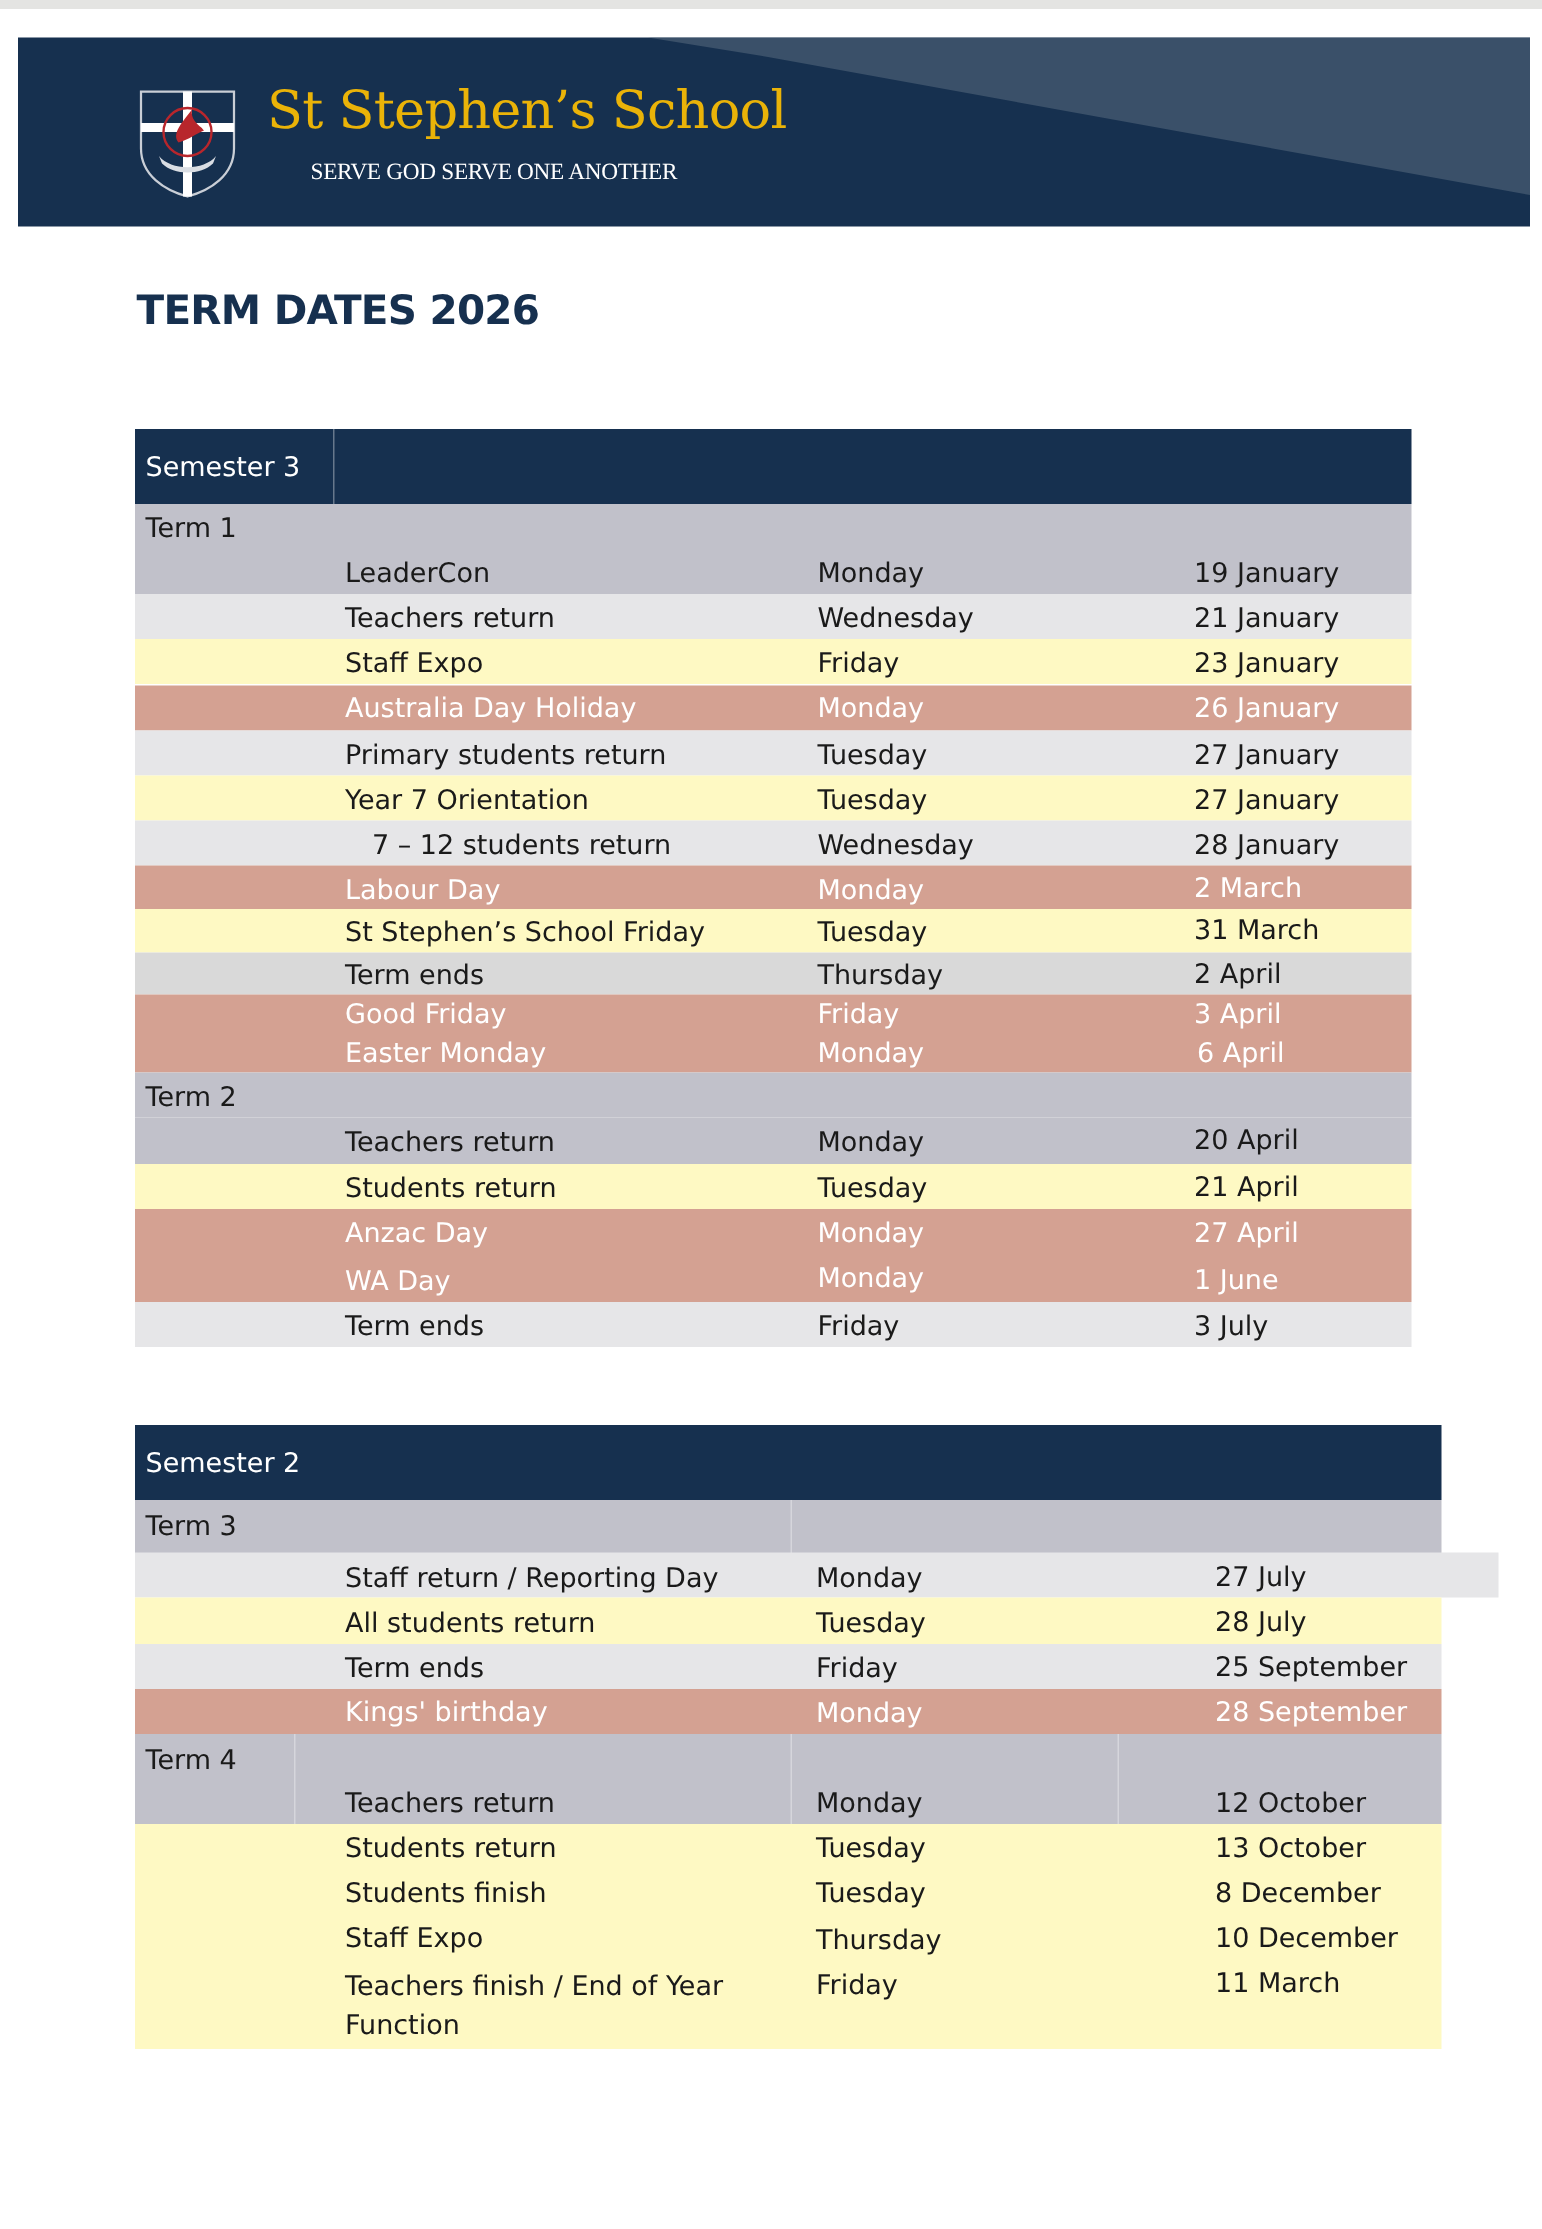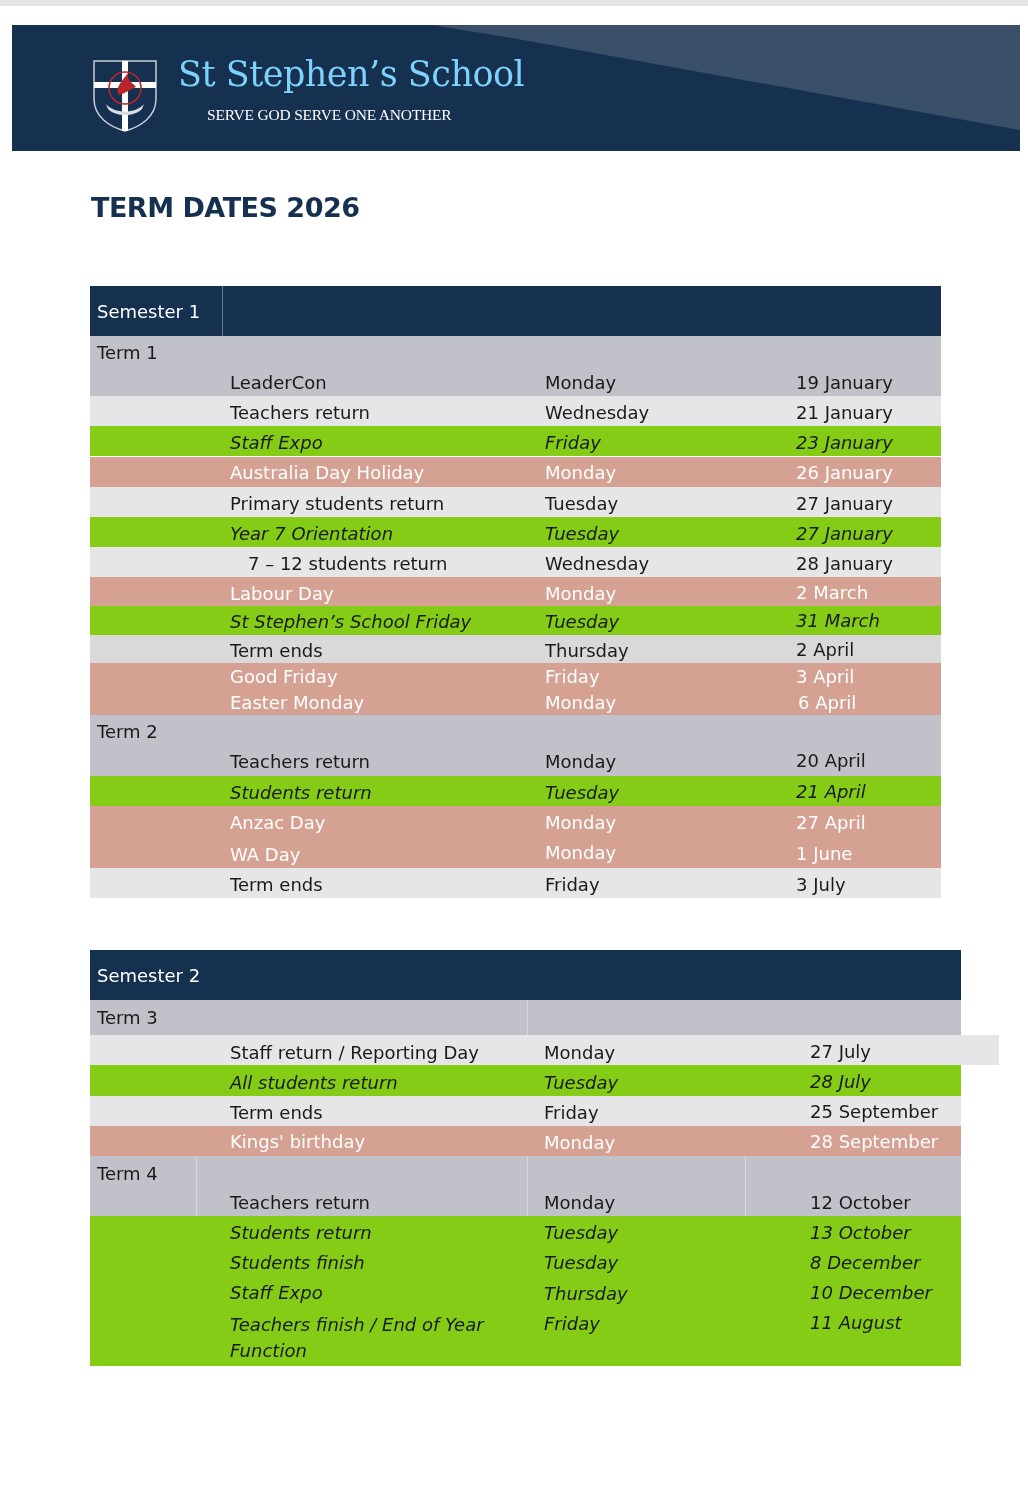--- a/index.html
+++ b/index.html
@@ -4,29 +4,29 @@
 <style>
   html, body { margin: 0; padding: 0; }
   body {
     width: 1028px; height: 1486px; position: relative; background: #ffffff;
     font-family: "DejaVu Sans", sans-serif; color: #1a1a1a; overflow: hidden;
   }
   .topbar { position: absolute; left: 0; top: 0; width: 1028px; height: 6px; background: #e4e4e2; }
   .header { position: absolute; left: 12px; top: 25px; width: 1008px; height: 126px; background: #16304f; overflow: hidden; }
   .header svg.diag { position: absolute; left: 0; top: 0; }
   .crest { position: absolute; left: 80px; top: 34px; width: 66px; height: 73px; }
-  .school-name { position: absolute; left: 166px; top: 29px; font-family: "DejaVu Serif", serif; font-size: 35px; color: #7dd3fc; letter-spacing: -0.5px; white-space: nowrap; }
+  .school-name { position: absolute; left: 166px; top: 29px; font-family: "DejaVu Serif", serif; font-size: 35px; color: #eab308; letter-spacing: -0.5px; white-space: nowrap; }
   .motto { position: absolute; left: 195px; top: 81px; font-family: "Liberation Serif", serif; font-size: 15.5px; color: #ffffff; white-space: nowrap; letter-spacing: -0.2px; }
   .page-title { position: absolute; left: 91px; top: 192px; font-family: "DejaVu Sans", sans-serif; font-weight: bold; font-size: 27px; color: #16304f; letter-spacing: -0.5px; white-space: nowrap; }
   .row { position: absolute; left: 90px; font-size: 18px; white-space: nowrap; }
   .row span { position: absolute; }
   .sem { background: #16304f; color: #ffffff; }
   .term { background: #c1c1ca; }
   .grey { background: #e6e6e8; }
-  .white { background: #84cc16; font-style: italic; }
+  .white { background: #fef9c3; }
   .hol { background: #d4a192; color: #ffffff; }
   .lgrey { background: #d9d9d9; }
   .t1 { width: 851px; }
   .t2 { width: 871px; }
   .c0 { left: 7px; }
   .c1 { left: 140px; }
   .c2a { left: 455px; }
   .c3a { left: 706px; }
   .c2b { left: 454px; }
   .c3b { left: 720px; }
@@ -51,21 +51,21 @@
   </svg>
   <div class="school-name">St Stephen’s School</div>
   <div class="motto">SERVE GOD SERVE ONE ANOTHER</div>
 </div>
 
 <div class="page-title">TERM DATES 2026</div>
 
 <div>
   <div class="row sem t1" style="top:286px;height:50px;">
     <div class="vline" style="left:132px;"></div>
-    <span class="c0" style="top:15px;">Semester 1</span>
+    <span class="c0" style="top:15px;">Semester 3</span>
   </div>
 
   <div class="row term t1" style="top:336px;height:30px;">
     <span class="c0" style="top:6px;">Term 1</span>
   </div>
   <div class="row term t1" style="top:366px;height:30px;">
     <span class="c1" style="top:6px;">LeaderCon</span>
     <span class="c2a" style="top:6px;">Monday</span>
     <span class="c3a" style="top:6px;">19 January</span>
   </div>
@@ -200,15 +200,15 @@
     <span class="c3b" style="top:6px;">8 December</span>
   </div>
   <div class="row white t2" style="top:1276px;height:30px;">
     <span class="c1" style="top:6px;">Staff Expo</span>
     <span class="c2b" style="top:7px;">Thursday</span>
     <span class="c3b" style="top:6px;text-align:center;">10 December</span>
   </div>
   <div class="row white t2" style="top:1306px;height:60px;">
     <span class="c1" style="top:6px;white-space:normal;width:270px;line-height:26px;">Teachers finish / End of Year Function</span>
     <span class="c2b" style="top:7px;">Friday</span>
-    <span class="c3b" style="top:6px;">11 August</span>
+    <span class="c3b" style="top:6px;">11 March</span>
   </div>
 </div>
 
 </body></html>

